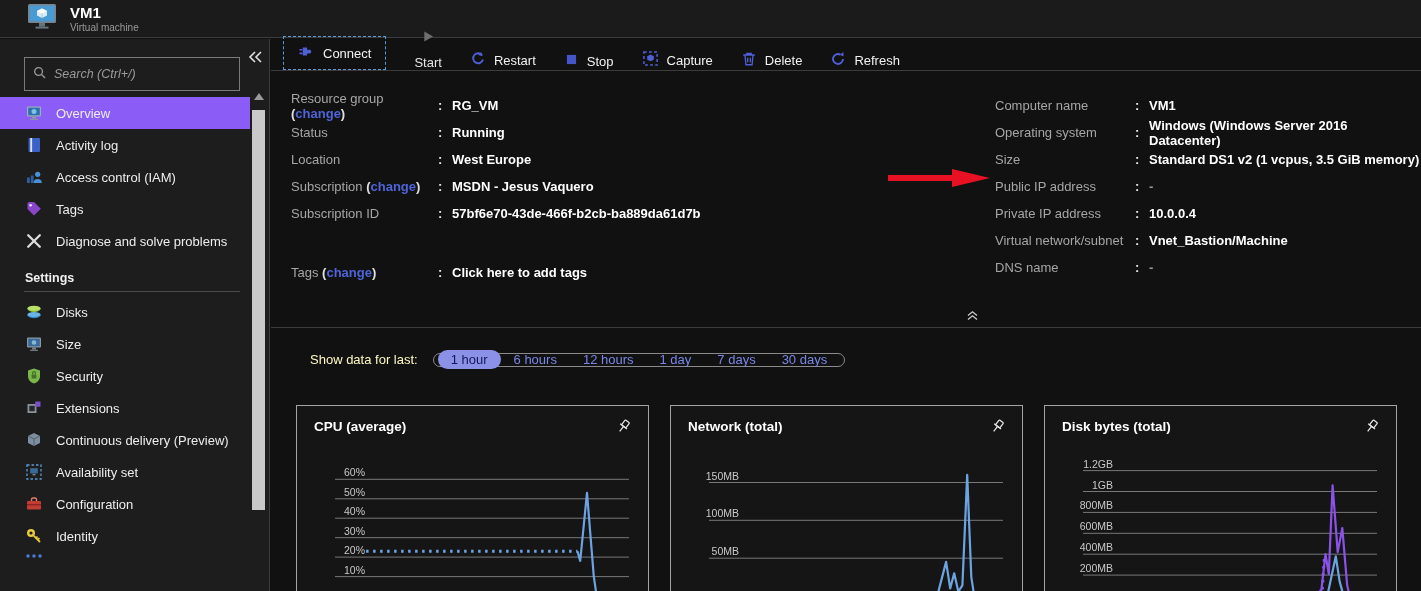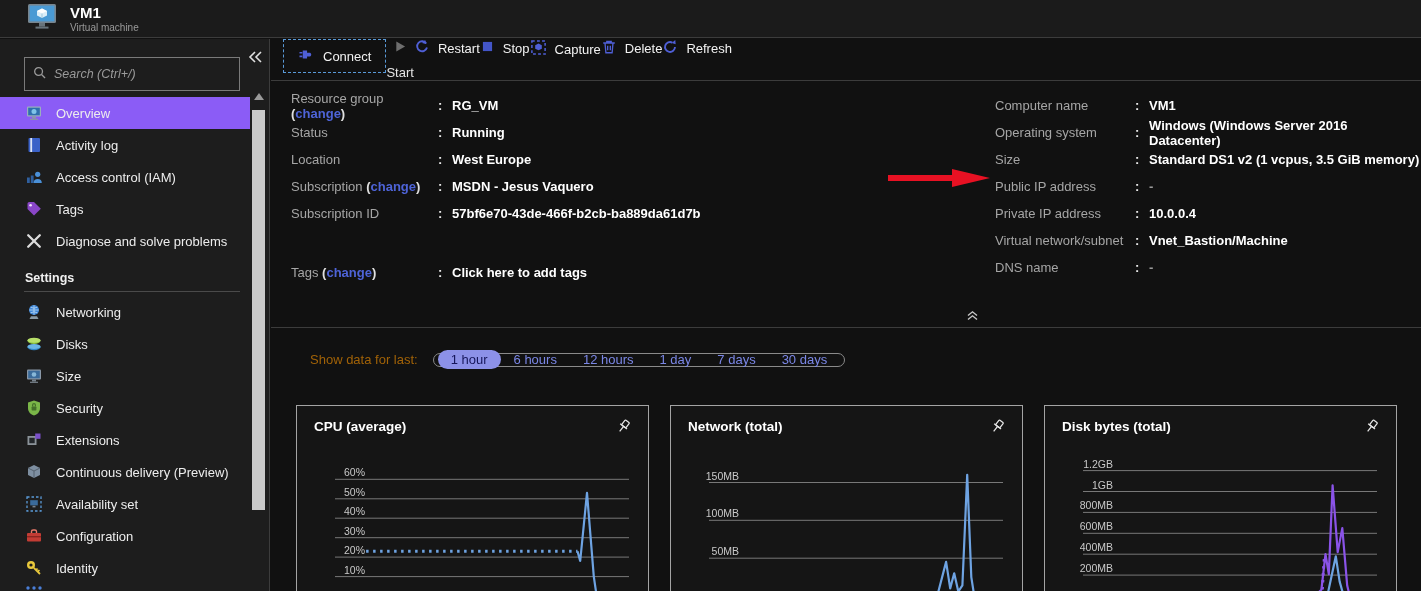--- a/index.html
+++ b/index.html
@@ -35,43 +35,43 @@
   .more-dots { height:10px; display:flex; align-items:flex-start; padding-left:25px; }
   
   .sb-scroll { position:absolute; top:50px; right:3px; width:14px; bottom:0; }
   .sb-arrow { width:0; height:0; border-left:5px solid transparent; border-right:5px solid transparent;
     border-bottom:7px solid #9a9a9a; margin:4px auto 6px auto; }
   .sb-thumb { position:absolute; top:21px; left:0; width:13px; height:400px; background:#c9c9c9; }
 
   
   .main { position:absolute; top:39px; left:271px; right:0; bottom:0; background:#111111; }
 
-  .toolbar { height:42px; border-bottom:1px solid #3c3c3c; display:flex; align-items:flex-start;
-    padding-left:12px; }
+  .toolbar { height:32px; border-bottom:1px solid #3c3c3c; display:flex; align-items:flex-end;
+    padding-left:12px; gap:28px; }
   .tb-btn { display:flex; align-items:center; gap:8px; font-size:13px; color:#f2f2f2; cursor:pointer; white-space:nowrap; }
   .tb-btn.primary { border:1px dashed #5a9ad8; padding:7px 14px; }
   .tb-btn.disabled { color:#e5e5e5; cursor:default;flex-direction:column; }
 
   
   .essentials { position:absolute; top:53px; left:20px; right:0; font-size:13px; }
   .ess-row { height:27px; display:flex; align-items:center; }
   .ess-label { width:147px; color:#a6a6a6; flex:none; }
   .ess-label .paren { color:#e0e0e0; font-weight:600; }
   .ess-colon { width:14px; color:#e8e8e8; font-weight:700; flex:none; }
   .ess-val { color:#ffffff; font-weight:600; }
   .ess-val.muted { color:#9a9a9a; }
   .ess-right { position:absolute; left:704px; top:0; }
   .ess-right .ess-label { width:140px; }
   .tags-row { margin-top:32px; }
   .collapse-essentials { position:absolute; top:268px; left:695px; cursor:pointer; }
   .essentials-divider { position:absolute; top:288px; left:0; right:0; border-top:1px solid #3c3c3c; }
 
   
   .time-row { position:absolute; top:313px; left:39px; display:flex; align-items:center; font-size:13px; }
-  .time-row .trlabel { color:#a16207; margin-right:15px; }
+  .time-row .trlabel { color:#fef9c3; margin-right:15px; }
   .pill-group { border:1px solid #8a8a8a; border-radius:13px; height:14px; display:flex;
     align-items:center; padding:0 4px; }
   .pill { color:#7b87e6; padding:2px 13px; font-size:13px; cursor:pointer; white-space:nowrap; border-radius:11px; }
   .pill.selected { background:var(--pillbg); color:var(--pilltx); }
 
   
   .charts { position:absolute; top:366px; left:25px; display:flex; gap:21px; }
   .chart-card { width:353px; height:235px; border:1px solid #a4a4a4; background:#151515; position:relative; }
   .chart-title { position:absolute; top:13px; left:17px; font-size:13.5px; font-weight:700; color:#ffffff; }
   .pin { position:absolute; top:12px; right:16px; cursor:pointer; }
@@ -168,30 +168,20 @@
         <svg width="18" height="18" viewBox="0 0 18 18">
             <path d="M3.2 3.2L14.8 14.8M14.8 3.2L3.2 14.8" stroke="#dcdcdc" stroke-width="2.3" stroke-linecap="round"></path>
           </svg>
       </span>
       <span>Diagnose and solve problems</span>
     </div>
 
     <div class="settings-hdr">Settings</div>
     <div class="settings-divider"></div>
 
-    <div class="nav-item">
-      <span class="ic">
-        <svg width="18" height="18" viewBox="0 0 18 18">
-            <circle cx="9" cy="7" r="5" fill="#3f87d8"></circle>
-            <path d="M4.3 7h9.4M9 2.2v9.6M5.6 4.2q3.4 2 6.8 0M5.6 9.8q3.4-2 6.8 0" stroke="#bcd9f2" stroke-width=".8" fill="none"></path>
-            <path d="M6 13.2h6l1.5 2.8h-9Z" fill="#8a9aa5"></path>
-          </svg>
-      </span>
-      <span>Networking</span>
-    </div>
     <div class="nav-item">
       <span class="ic">
         <svg width="18" height="18" viewBox="0 0 18 18">
             <ellipse cx="9" cy="6" rx="6.5" ry="2.9" fill="#8ec63f"></ellipse>
             <ellipse cx="9" cy="5.3" rx="6.5" ry="2.5" fill="#b8e06a"></ellipse>
             <ellipse cx="9" cy="12.3" rx="6.5" ry="2.9" fill="#2f86c8"></ellipse>
             <ellipse cx="9" cy="11.6" rx="6.5" ry="2.5" fill="#6ab4e4"></ellipse>
           </svg>
       </span>
       <span>Disks</span>

